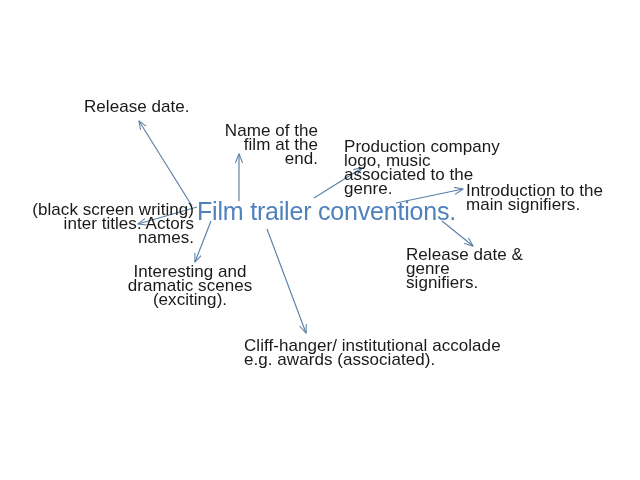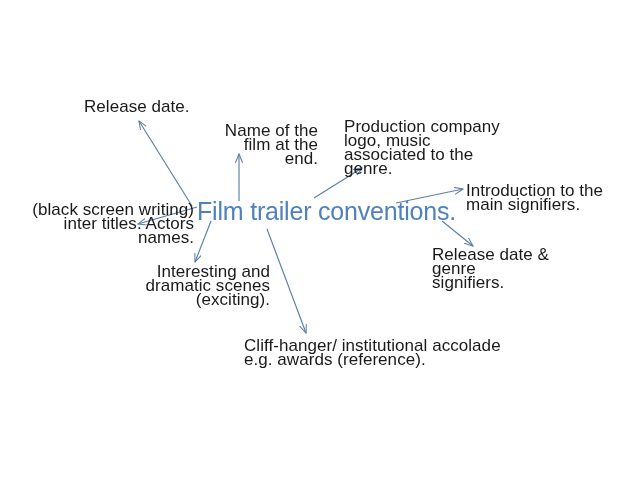--- a/index.html
+++ b/index.html
@@ -64,25 +64,25 @@
         <line x1="267" y1="229" x2="306" y2="333" stroke="#5b7fa6" stroke-width="1.15" marker-end="url(#arrowhead)"></line>
       </g>
   </svg>
 
   <div id="center-title" style="left: 197px; top: 197px; color: rgb(79, 129, 189); font-size: 25px;">Film trailer conventions.</div>
 
   <div id="labels">
       <div class="node-label" style="left: 84px; top: 100px; width: 120px; text-align: left; color: rgb(26, 26, 26);">Release date.</div>
       <div class="node-label" style="left: 198px; top: 124px; width: 120px; text-align: right; color: rgb(26, 26, 26);">Name of the film at the
 end.</div>
-      <div class="node-label" style="left: 344px; top: 120px; width: 170px; text-align: left; color: rgb(26, 26, 26);">Production company logo, music
+      <div class="node-label" style="left: 344px; top: 140px; width: 170px; text-align: left; color: rgb(26, 26, 26);">Production company logo, music
 associated to the genre.</div>
       <div class="node-label" style="left: 466px; top: 184px; width: 175px; text-align: left; color: rgb(26, 26, 26);">Introduction to the main signifiers.</div>
       <div class="node-label" style="left: 4px; top: 203px; width: 190px; text-align: right; color: rgb(26, 26, 26);">(black screen writing) inter titles. Actors
 names.</div>
-      <div class="node-label" style="left: 406px; top: 248px; width: 120px; text-align: left; color: rgb(26, 26, 26); margin-left: 26px;">Release date &amp; genre
+      <div class="node-label" style="left: 406px; top: 248px; width: 120px; text-align: left; color: rgb(26, 26, 26);">Release date &amp; genre
 signifiers.</div>
-      <div class="node-label" style="left: 110px; top: 265px; width: 160px; text-align: right; color: rgb(26, 26, 26);">Interesting and dramatic scenes
+      <div class="node-label" style="left: 110px; top: 265px; width: 160px; text-align: center; color: rgb(26, 26, 26);">Interesting and dramatic scenes
 (exciting).</div>
-      <div class="node-label" style="left: 244px; top: 339px; width: 275px; text-align: left; color: rgb(26, 26, 26);">Cliff-hanger/ institutional accolade e.g. awards (reference).</div>
+      <div class="node-label" style="left: 244px; top: 339px; width: 275px; text-align: left; color: rgb(26, 26, 26);">Cliff-hanger/ institutional accolade e.g. awards (associated).</div>
     </div>
 
 </div>
 
 </body></html>

